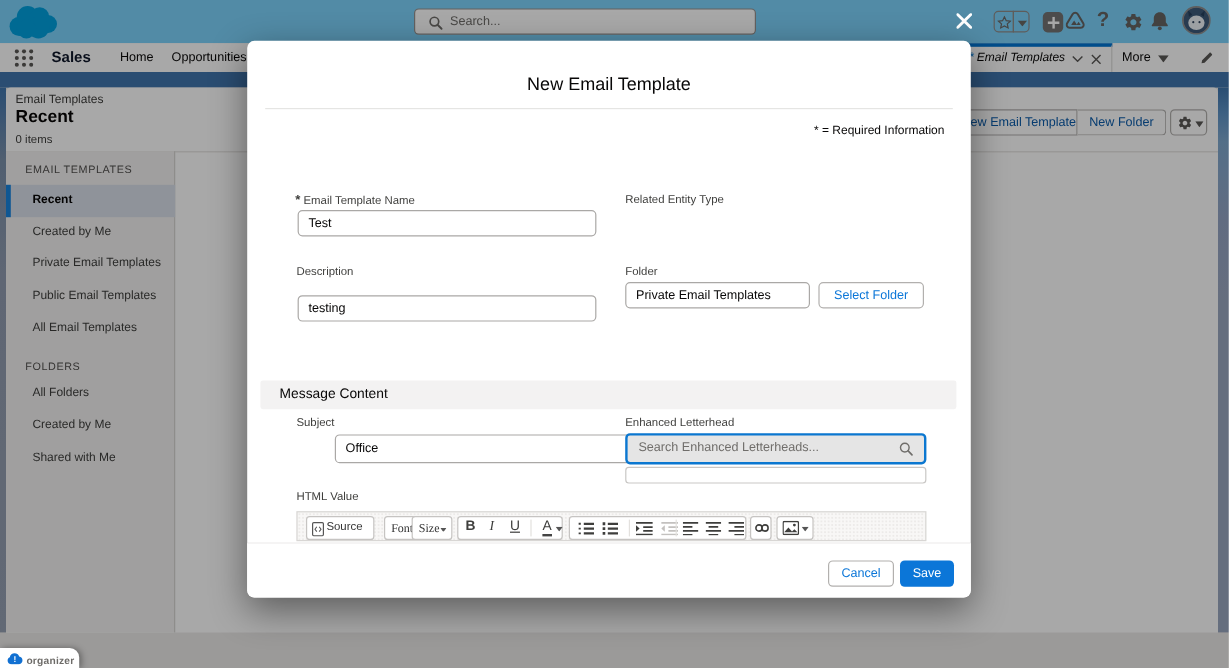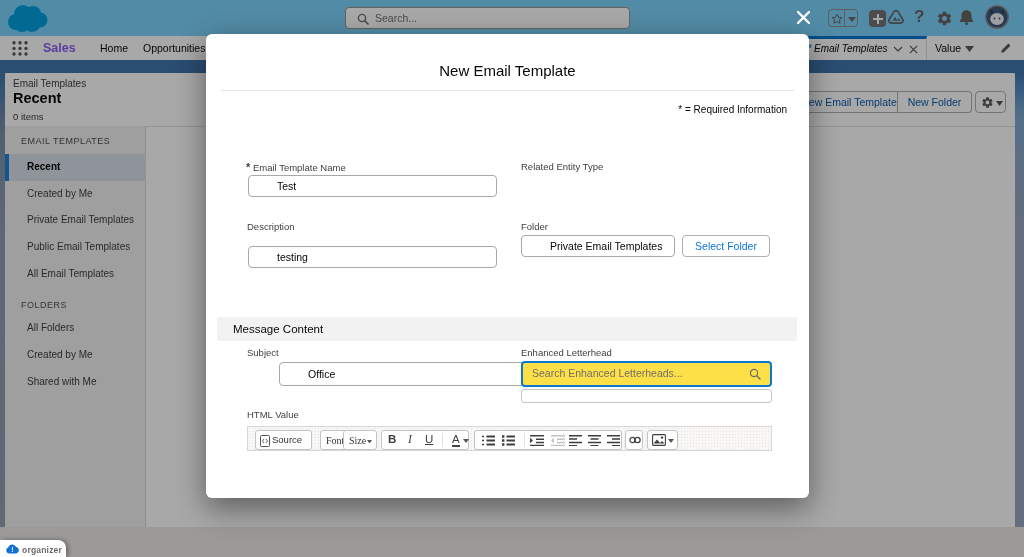--- a/index.html
+++ b/index.html
@@ -19,21 +19,21 @@
   .snavh { position:absolute; left:16px; font-size:9px; letter-spacing:0.5px; color:#514f4d; }
   .snav { position:absolute; left:22px; font-size:10px; color:#3e3e3c; }
   #selrow { position:absolute; left:0; top:28px; width:141px; height:27px; background:#d9e0ea; border-left:4px solid #1785e0; }
   
   #search { position:absolute; left:345px; top:7px; width:285px; height:22px; border:1px solid #969492; border-radius:4px; background:#fff; }
   
   #backdrop { position:absolute; inset:0; background:rgba(0,0,0,0.34); }
   #modal { position:absolute; left:206px; top:34px; width:603px; height:464px; background:#fff; border-radius:6px; box-shadow:0 10px 30px rgba(0,0,0,0.45); }
   .secbar { position:absolute; left:11px; width:580px; height:24px; background:#f3f2f2; border-radius:2px; font-size:11.5px; color:#080707; line-height:24px; padding-left:16px; }
   .lbl { position:absolute; font-size:9.5px; color:#3e3e3c; }
-  .inp { position:absolute; height:22px; border:1px solid #aaa8a6; border-radius:4px; background:#fff; font-size:10.5px; color:#080707; line-height:20px; padding-left:28px; }
+  .inp { position:absolute; height:22px; border:1px solid #aaa8a6; border-radius:4px; background:#fff; font-size:10.5px; color:#080707; line-height:20px; padding-left:8px; }
   .btnw { position:absolute; height:22px; border:1px solid #b2b0ae; border-radius:4px; background:#fff; font-size:10.5px; color:#0b5cab; text-align:center; }
   
   .tbtn { position:absolute; top:3px; height:20px; background:#fff; border:1px solid #c6c4c2; border-radius:3px; }
 </style>
 </head>
 <body>
 <div id="app">
 
   <div id="ghead">
 
@@ -107,34 +107,34 @@
           <circle cx="8" cy="1.8" r="1.7"></circle>
           <circle cx="14" cy="1.8" r="1.7"></circle>
         <circle cx="2" cy="7.4" r="1.7"></circle>
           <circle cx="8" cy="7.4" r="1.7"></circle>
           <circle cx="14" cy="7.4" r="1.7"></circle>
         <circle cx="2" cy="13" r="1.7"></circle>
           <circle cx="8" cy="13" r="1.7"></circle>
           <circle cx="14" cy="13" r="1.7"></circle>
       </g>
     </svg>
-    <div class="abs" style="left:43px;top:5px;font-size:12.5px;font-weight:700;color:#8b5cf6">Sales</div>
+    <div class="abs" style="left:43px;top:5px;font-size:12.5px;font-weight:700;color:#0f172a">Sales</div>
     <div class="abs" style="left:100px;top:6px;font-size:10.5px;color:#080707">Home</div>
     <div class="abs" style="left:143px;top:6px;font-size:10.5px;color:#080707">Opportunities</div>
 
     <div class="abs" style="left:805px;top:0;width:122px;height:24px;background:#fff;border-top:3px solid #0176d3;border-right:1px solid #dddbda;"></div>
     <div class="abs" style="left:808px;top:6px;font-size:10.5px;color:#0176d3">*</div>
     <div class="abs" style="left:814px;top:7px;font-size:10px;font-style:italic;color:#080707">Email Templates</div>
     <svg class="abs" style="left:893px;top:10px" width="10" height="6" viewBox="0 0 10 6">
         <path d="M1 1l4 4 4-4" fill="none" stroke="#5a5856" stroke-width="1.2"></path>
       </svg>
     <svg class="abs" style="left:909px;top:9px" width="9" height="9" viewBox="0 0 10 10">
         <path d="M1 1l8 8M9 1l-8 8" stroke="#5a5856" stroke-width="1.3"></path>
       </svg>
-    <div class="abs" style="left:935px;top:6px;font-size:10.5px;color:#080707">Value</div>
+    <div class="abs" style="left:935px;top:6px;font-size:10.5px;color:#080707">More</div>
     <svg class="abs" style="left:965px;top:10px" width="9" height="6" viewBox="0 0 9 6">
         <path d="M0 0h9L4.5 6z" fill="#5a5856"></path>
       </svg>
     <svg class="abs" style="left:1000px;top:7px" width="11" height="11" viewBox="0 0 13 13">
         <path d="M1.5 11.5l.6-3L9.3 1.3c.4-.4 1-.4 1.4 0l1 1c.4.4.4 1 0 1.4L4.5 10.9z" fill="#5a5856"></path>
       </svg>
   </div>
   <div id="band"></div>
   <div id="leftstrip"></div>
   <div id="rightstrip"></div>
@@ -189,21 +189,21 @@
 
   <div class="lbl" style="left:41px;top:187px">Description</div>
   <div class="lbl" style="left:315px;top:187px">Folder</div>
   <div class="inp" style="left:42px;top:201px;width:249px;margin-top:11px;">testing</div>
   <div class="inp" style="left:315px;top:201px;width:154px;">Private Email Templates</div>
   <div class="btnw" style="left:476px;top:201px;width:88px;line-height:20px;color:#0b76d8">Select Folder</div>
   <div class="secbar" style="top:283px">Message Content</div>
   <div class="lbl" style="left:41px;top:313px">Subject</div>
   <div class="lbl" style="left:315px;top:313px">Enhanced Letterhead</div>
   <div class="inp" style="left:42px;top:328px;width:249px;height:24px;line-height:22px;margin-left:31px;">Office</div>
-  <div class="abs" style="left:315px;top:327px;width:251px;height:26px;border:2px solid #0b77d0;border-radius:4px;background:#fde047;">
+  <div class="abs" style="left:315px;top:327px;width:251px;height:26px;border:2px solid #0b77d0;border-radius:4px;background:#e5e5e5;">
     <div class="abs" style="left:9px;top:4px;font-size:10.5px;color:#706e6b">Search Enhanced Letterheads...</div>
     <svg class="abs" style="right:9px;top:5px" width="12" height="12" viewBox="0 0 12 12">
         <circle cx="5" cy="5" r="3.6" fill="none" stroke="#706e6b" stroke-width="1.2"></circle>
         <line x1="7.8" y1="7.8" x2="11" y2="11" stroke="#706e6b" stroke-width="1.4" stroke-linecap="round"></line>
       </svg>
   </div>
   <div class="abs" style="left:315px;top:355px;width:251px;height:14px;border:1px solid #c9c7c5;border-radius:3px;background:#fff;"></div>
   <div class="lbl" style="left:41px;top:375px">HTML Value</div>
 
   <div class="abs" style="left:41px;top:392px;width:525px;height:25px;border:1px solid #d8d6d4;background:#f8f7f6;
@@ -293,20 +293,24 @@
           <rect x="0.6" y="0.6" width="12.8" height="10.8" rx="1" fill="#fff" stroke="#3e3e3c" stroke-width="1.1"></rect>
           <path d="M1.5 9.5l3.5-4 3 3.5 2-2 2.5 2.5z" fill="#3e3e3c"></path>
           <circle cx="10" cy="3.6" r="1.2" fill="#3e3e3c"></circle>
         </svg>
       <svg class="abs" style="right:3px;top:8px" width="6" height="4" viewBox="0 0 6 4">
           <path d="M0 0h6L3 4z" fill="#555"></path>
         </svg>
     </div>
   </div>
 
+  <div class="abs" style="left:0;top:418px;width:603px;height:46px;background:#fff;border-top:1px solid #dddbda;border-radius:0 0 6px 6px;">
+    <div class="btnw" style="right:64px;top:14px;width:55px;line-height:20px;color:#0b76d8">Cancel</div>
+    <div class="abs" style="right:14px;top:14px;width:45px;height:22px;background:#0b76d8;border-radius:4px;color:#fff;font-size:10.5px;text-align:center;line-height:22px;">Save</div>
+  </div>
 </div>
 
 <div class="abs" style="left:0;top:540px;width:66px;height:17px;background:#fff;border-radius:0 8px 0 0;box-shadow:2px 0 5px rgba(0,0,0,0.35);">
   <svg class="abs" style="left:6px;top:4px" width="13" height="10" viewBox="0 0 15 11">
       <path fill="#1170d2" d="M4.2 10.8C2 10.8.3 9.2.3 7.2c0-1.5.9-2.8 2.2-3.3C2.9 1.7 4.8.2 7.1.2c2 0 3.8 1.2 4.4 3 1.9.2 3.3 1.7 3.3 3.7 0 2.1-1.7 3.9-3.9 3.9z"></path>
       <text x="6" y="8.6" font-size="8" font-weight="bold" fill="#fff" font-family="Liberation Sans">!</text>
     </svg>
   <div class="abs" style="left:22px;top:4.5px;font-size:8.5px;font-weight:700;color:#6d6b68;letter-spacing:0.2px">organizer</div>
 </div>
 

